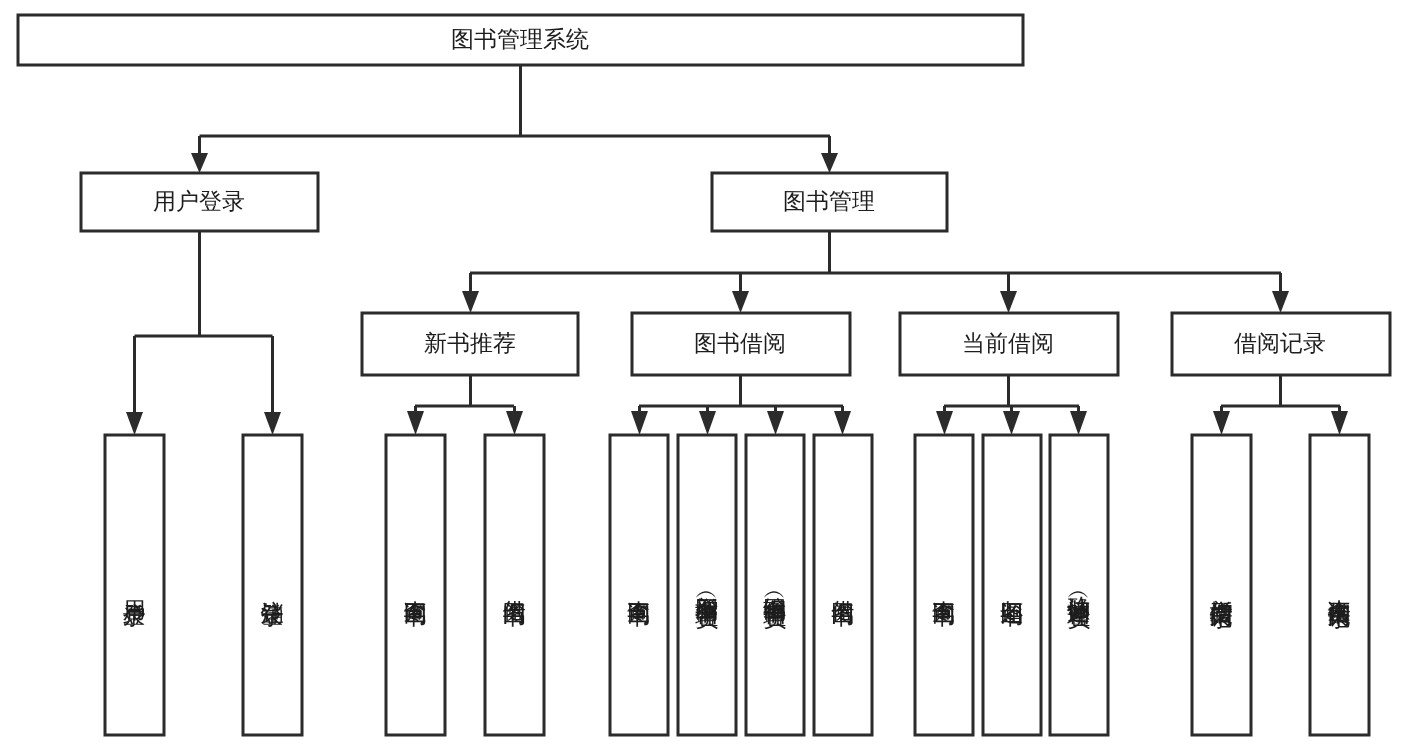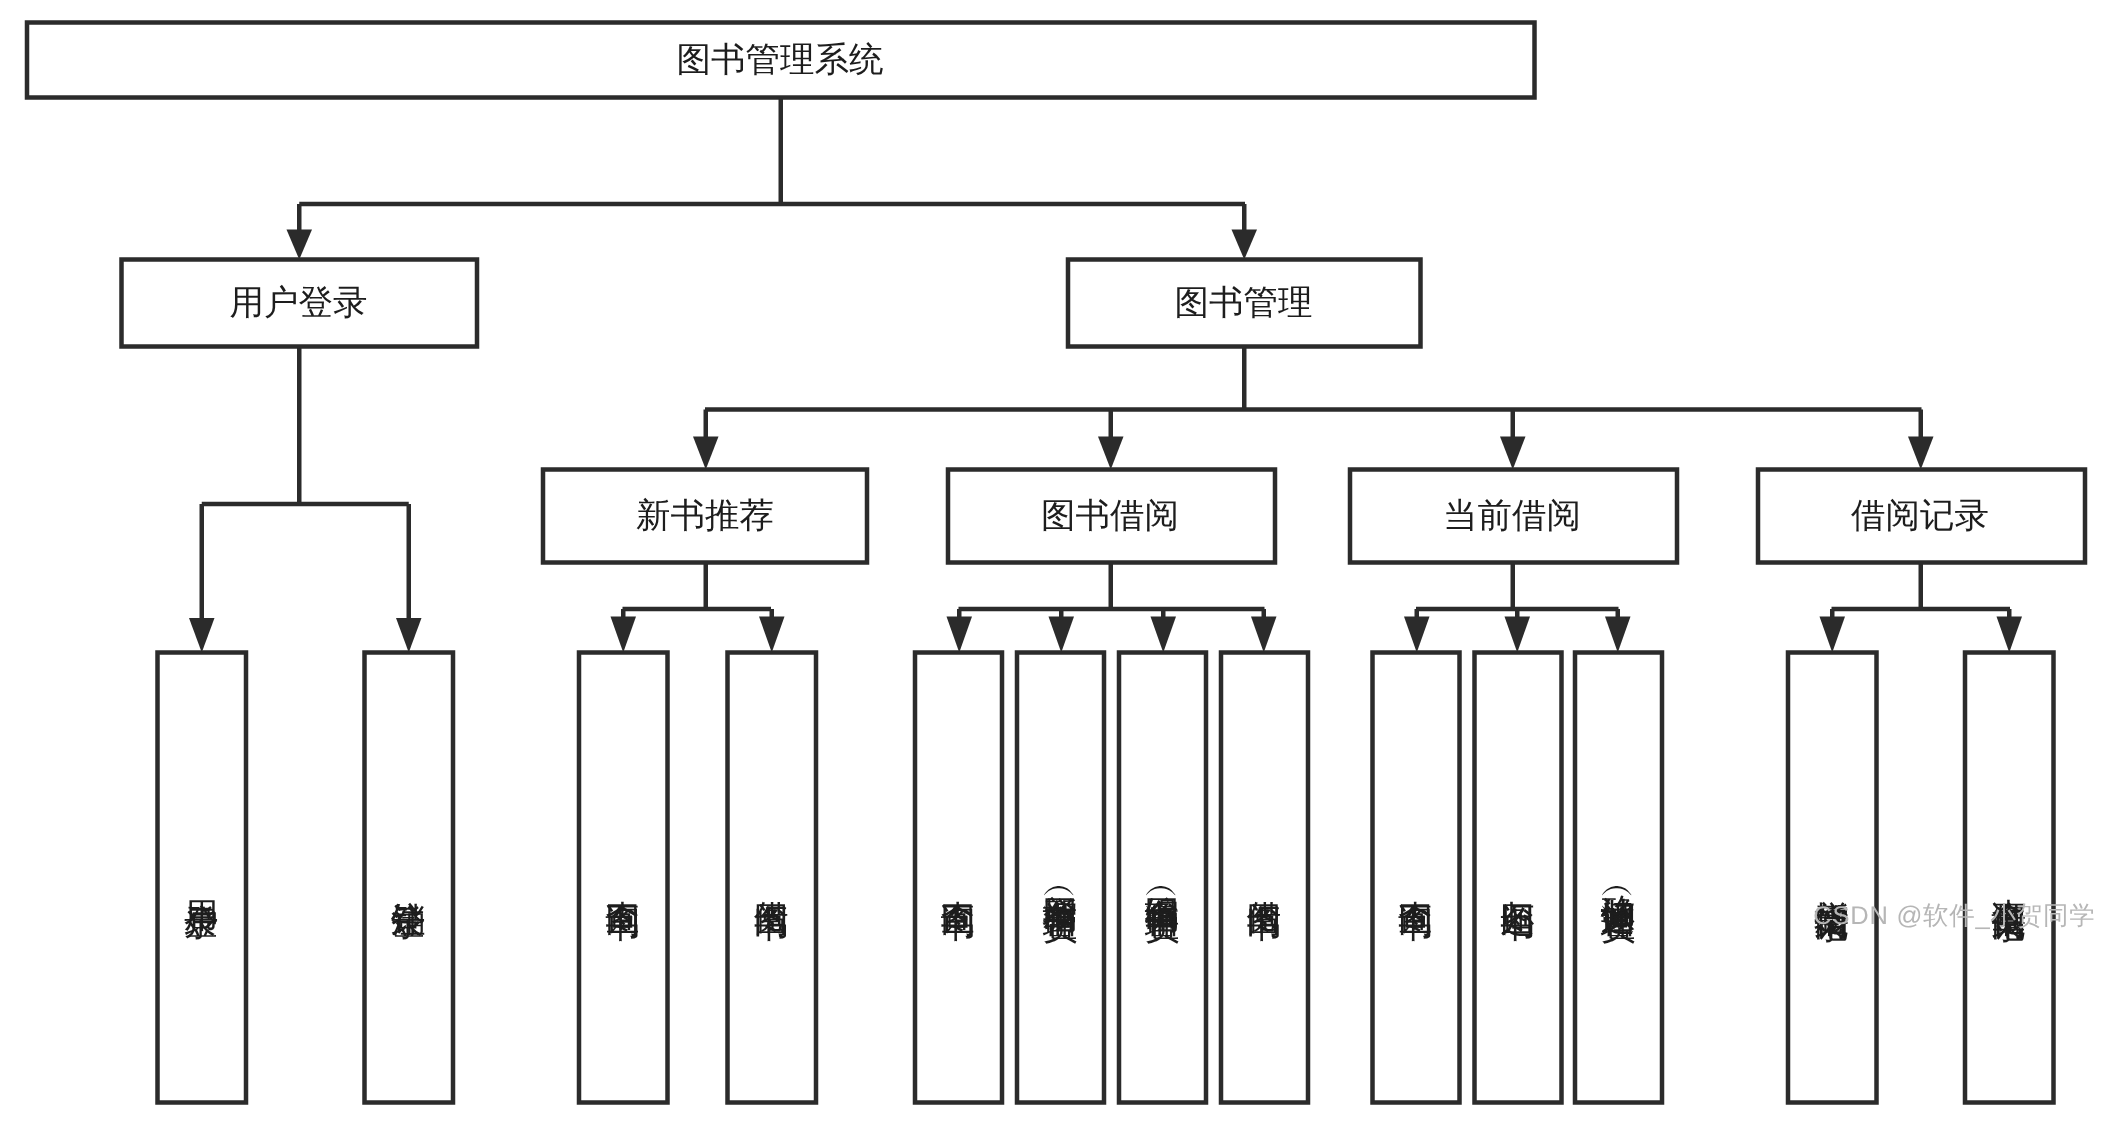--- a/index.html
+++ b/index.html
@@ -191,14 +191,13 @@
   <div class="node-label-v" style="left:610px; top:435px; width:58px; height:300px; display:flex; align-items:center; justify-content:center;">查询图书</div>
   <div class="node-label-v" style="left:678px; top:435px; width:58px; height:300px; display:flex; align-items:center; justify-content:center;">新增图书（管理员）</div>
   <div class="node-label-v" style="left:746px; top:435px; width:58px; height:300px; display:flex; align-items:center; justify-content:center;">编辑图书（管理员）</div>
   <div class="node-label-v" style="left:814px; top:435px; width:58px; height:300px; display:flex; align-items:center; justify-content:center;">借阅图书</div>
   <div class="node-label-v" style="left:915px; top:435px; width:58px; height:300px; display:flex; align-items:center; justify-content:center;">查询图书</div>
   <div class="node-label-v" style="left:983px; top:435px; width:58px; height:300px; display:flex; align-items:center; justify-content:center;">归还图书</div>
   <div class="node-label-v" style="left:1050px; top:435px; width:58px; height:300px; display:flex; align-items:center; justify-content:center;">确认归还（管理员）</div>
   <div class="node-label-v" style="left:1192px; top:435px; width:59px; height:300px; display:flex; align-items:center; justify-content:center;">新增借阅记录</div>
   <div class="node-label-v" style="left:1310px; top:435px; width:59px; height:300px; display:flex; align-items:center; justify-content:center;">查询借阅记录</div>
 
-  <div class="watermark">CSDN @软件_小贺同学</div>
 </div>
 
 </body></html>

